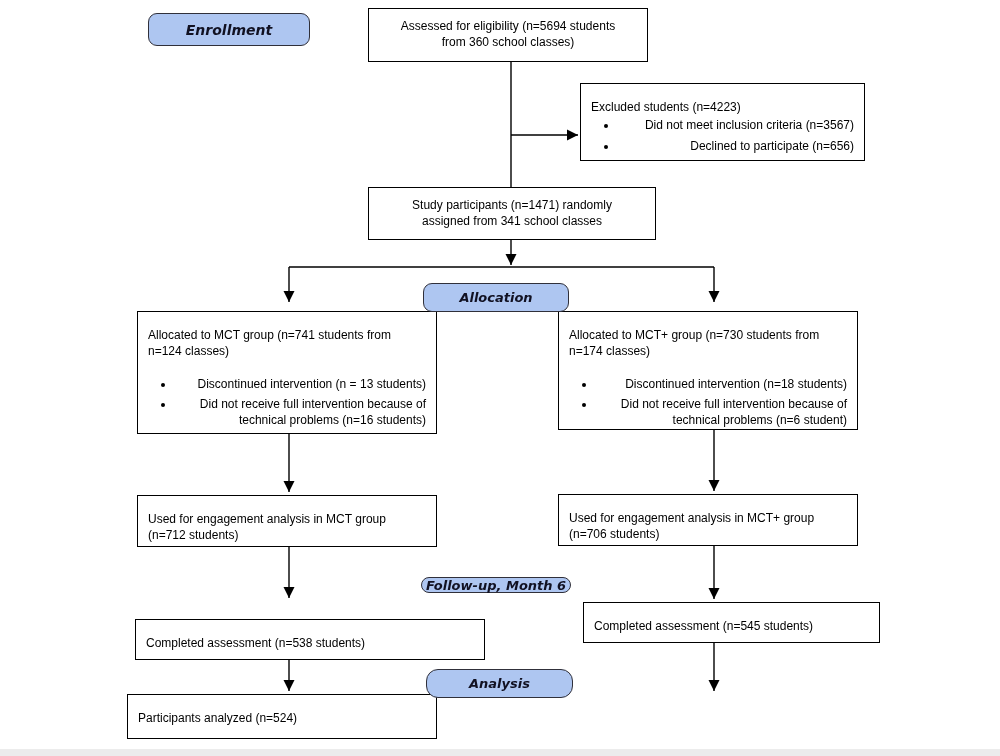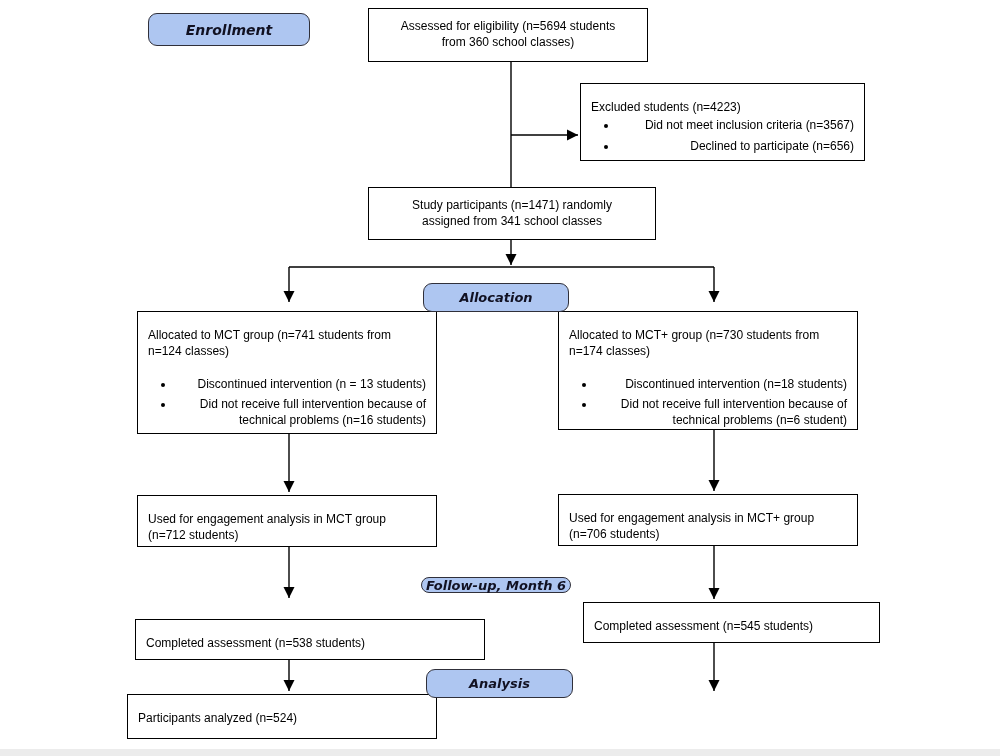--- a/index.html
+++ b/index.html
@@ -72,21 +72,21 @@
       <line x1="289" y1="547" x2="289" y2="598" marker-end="url(#arrow)"></line>
       <line x1="714" y1="546" x2="714" y2="599" marker-end="url(#arrow)"></line>
       <line x1="289" y1="642" x2="289" y2="691" marker-end="url(#arrow)"></line>
       <line x1="714" y1="643" x2="714" y2="691" marker-end="url(#arrow)"></line>
     </g>
   </svg>
 
   <div class="stage-label big" style="left:148px;top:13px;width:162px;height:33px;">Enrollment</div>
   <div class="stage-label" style="left:423px;top:283px;width:146px;height:29px;">Allocation</div>
   <div class="stage-label" style="left:421px;top:577px;width:150px;height:16px;">Follow-up, Month 6</div>
-  <div class="stage-label" style="left:426px;top:669px;width:147px;height:29px;">Analysis</div>
+  <div class="stage-label" style="left:426px;top:669px;width:147px;height:29px;border-radius:12px;">Analysis</div>
 
   <div class="box centered" style="left:368px;top:8px;width:280px;height:54px;">
     <span class="inner" style="max-width:252px;">Assessed for eligibility (n=5694 students from 360 school classes)</span>
   </div>
 
   <div class="box padded" style="left:580px;top:83px;width:285px;height:78px;">
     <div class="box-title">Excluded students (n=4223)</div>
     <ul>
       <li>Did not meet inclusion criteria (n=3567)</li>
       <li>Declined to participate (n=656)</li>

